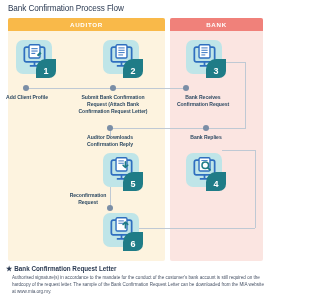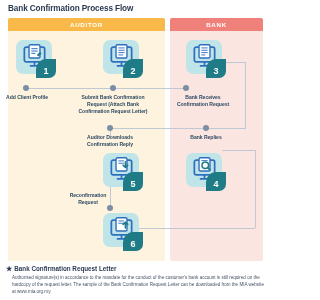--- a/index.html
+++ b/index.html
@@ -6,21 +6,21 @@
   body{
     width:270px;height:300px;overflow:hidden;
     background:#ffffff;
     font-family:"Liberation Sans", sans-serif;
     -webkit-font-smoothing:antialiased;
   }
   .page{position:relative;width:270px;height:300px;}
 
   .title{
     position:absolute;left:8px;top:4px;
-    font-size:8.2px;font-weight:bold;color:#2b3a52;
+    font-size:8.2px;font-weight:normal;color:#2b3a52;
     letter-spacing:-0.1px;
   }
 
   
   .lane{position:absolute;top:18px;border-radius:2px;overflow:hidden;}
   .lane-auditor{left:8px;width:157px;height:243px;background:#FDF3DF;}
   .lane-bank{left:170px;width:93px;height:243px;background:#FBE5E1;}
   .lane-head{
     height:13px;line-height:13px;text-align:center;
     font-size:6.2px;font-weight:bold;color:#ffffff;letter-spacing:.7px;

